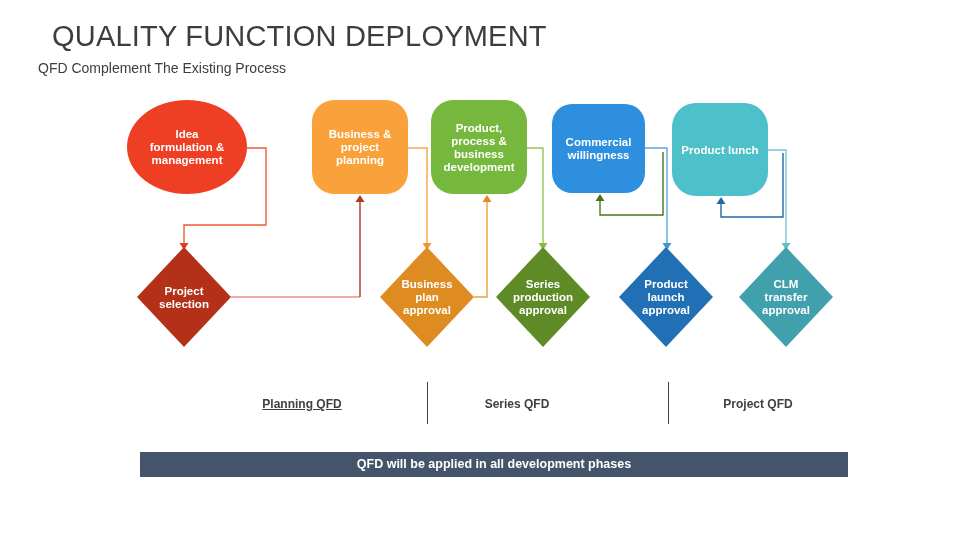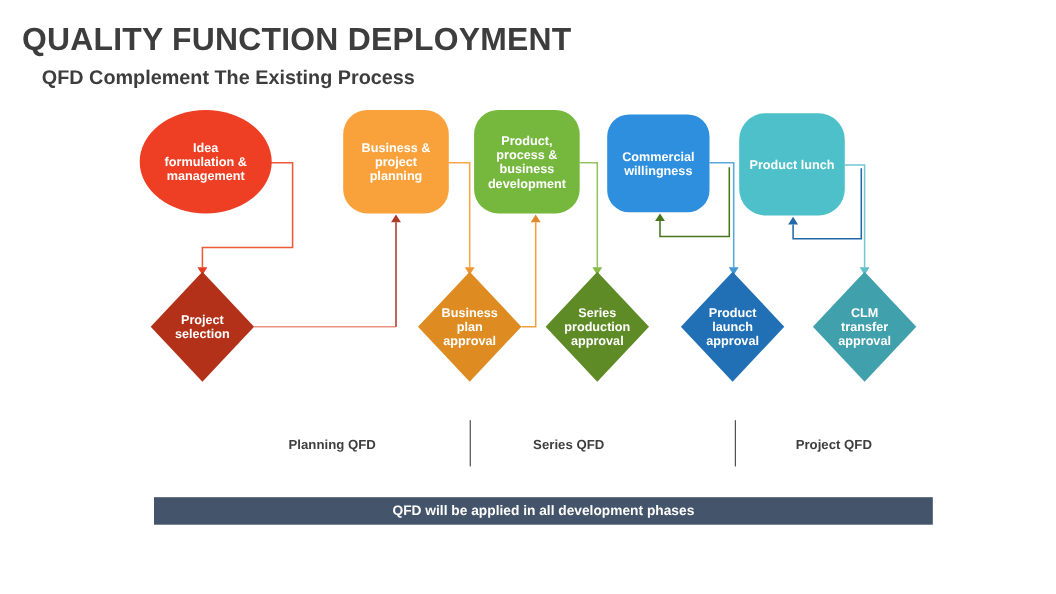--- a/index.html
+++ b/index.html
@@ -1,33 +1,33 @@
 <!DOCTYPE html>
 <html><head>
 <meta charset="utf-8">
 <style>
   html,body{margin:0;padding:0;}
   body{
     width:960px;height:540px;position:relative;overflow:hidden;
     background:#ffffff;font-family:"Liberation Sans", sans-serif;
   }
   .slide-title{
-    position:absolute;left:20px;top:20px;margin:0;
-    font-size:29px;font-weight:bold;color:#3d3d3d;letter-spacing:.2px;
+    position:absolute;left:52px;top:20px;margin:0;
+    font-size:29px;font-weight:normal;color:#3d3d3d;letter-spacing:.2px;
   }
   .slide-subtitle{
     position:absolute;left:38px;top:60px;margin:0;
-    font-size:18px;font-weight:700;color:#3d3d3d;
+    font-size:14px;font-weight:400;color:#3d3d3d;
   }
   #diagram-svg{position:absolute;left:0;top:0;}
   .section-label{
     position:absolute;top:397px;width:124px;text-align:center;
     font-size:12px;font-weight:bold;color:#3f3f3f;
   }
-  .section-label.s0{left:240px;}
+  .section-label.s0{left:240px;text-decoration:underline;}
   .section-label.s1{left:455px;}
   .section-label.s2{left:696px;}
   .section-divider{
     position:absolute;top:382px;width:1px;height:42px;background:#3f3f3f;
   }
   .section-divider.d0{left:427px;}
   .section-divider.d1{left:668px;}
   .banner{
     position:absolute;left:140px;top:452px;width:708px;height:25px;
     line-height:25px;text-align:center;font-size:12.5px;font-weight:bold;

